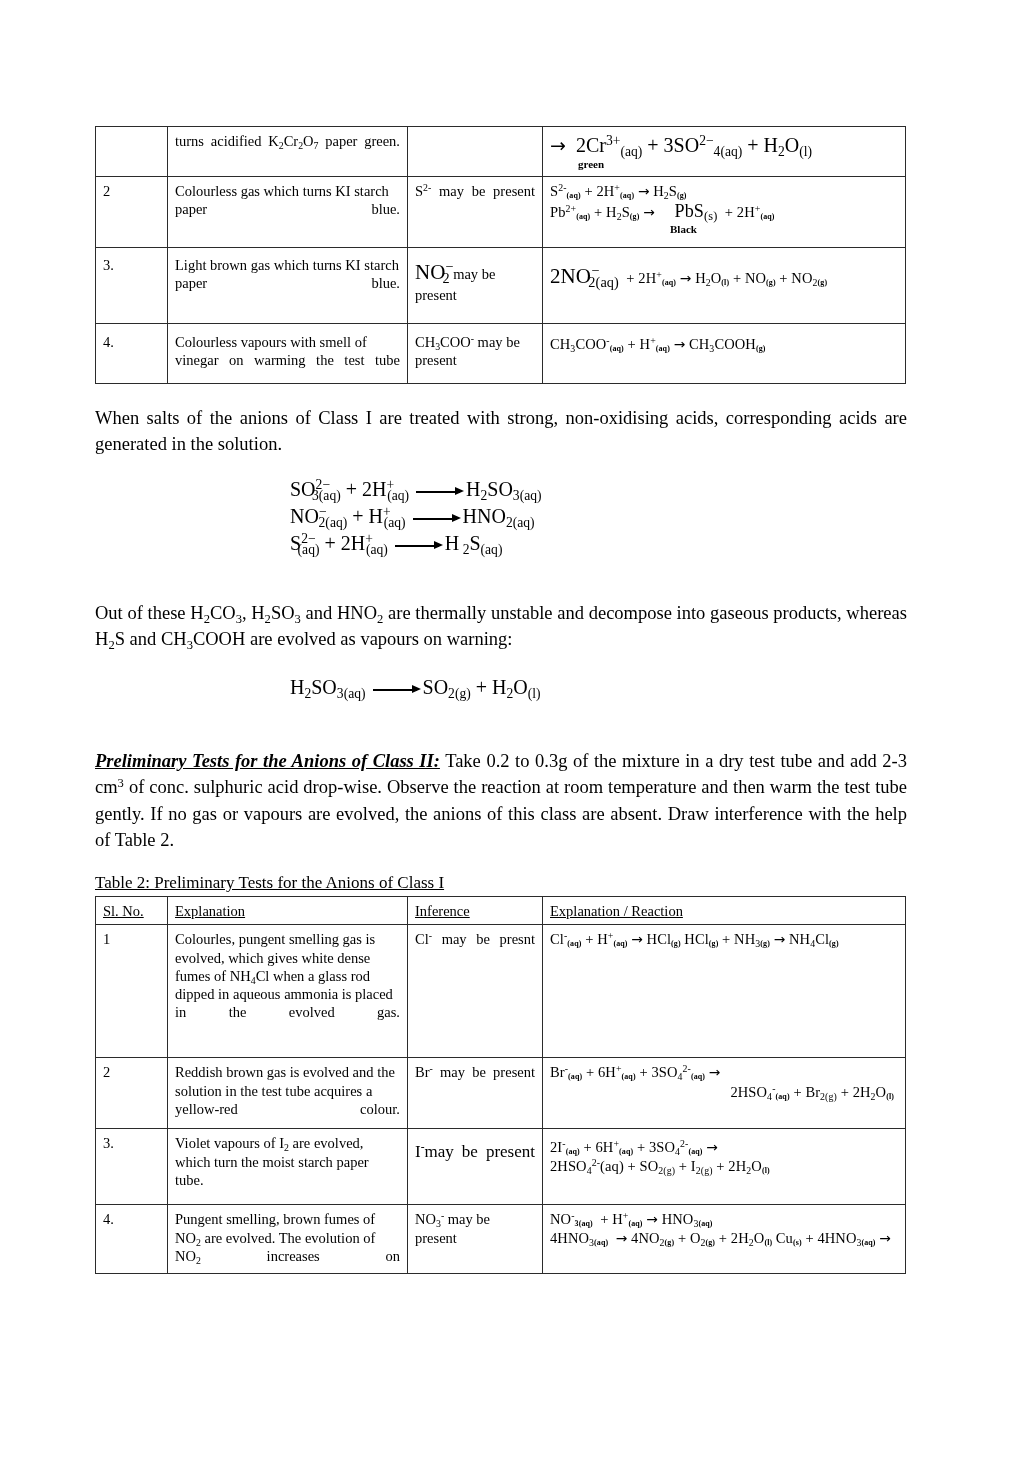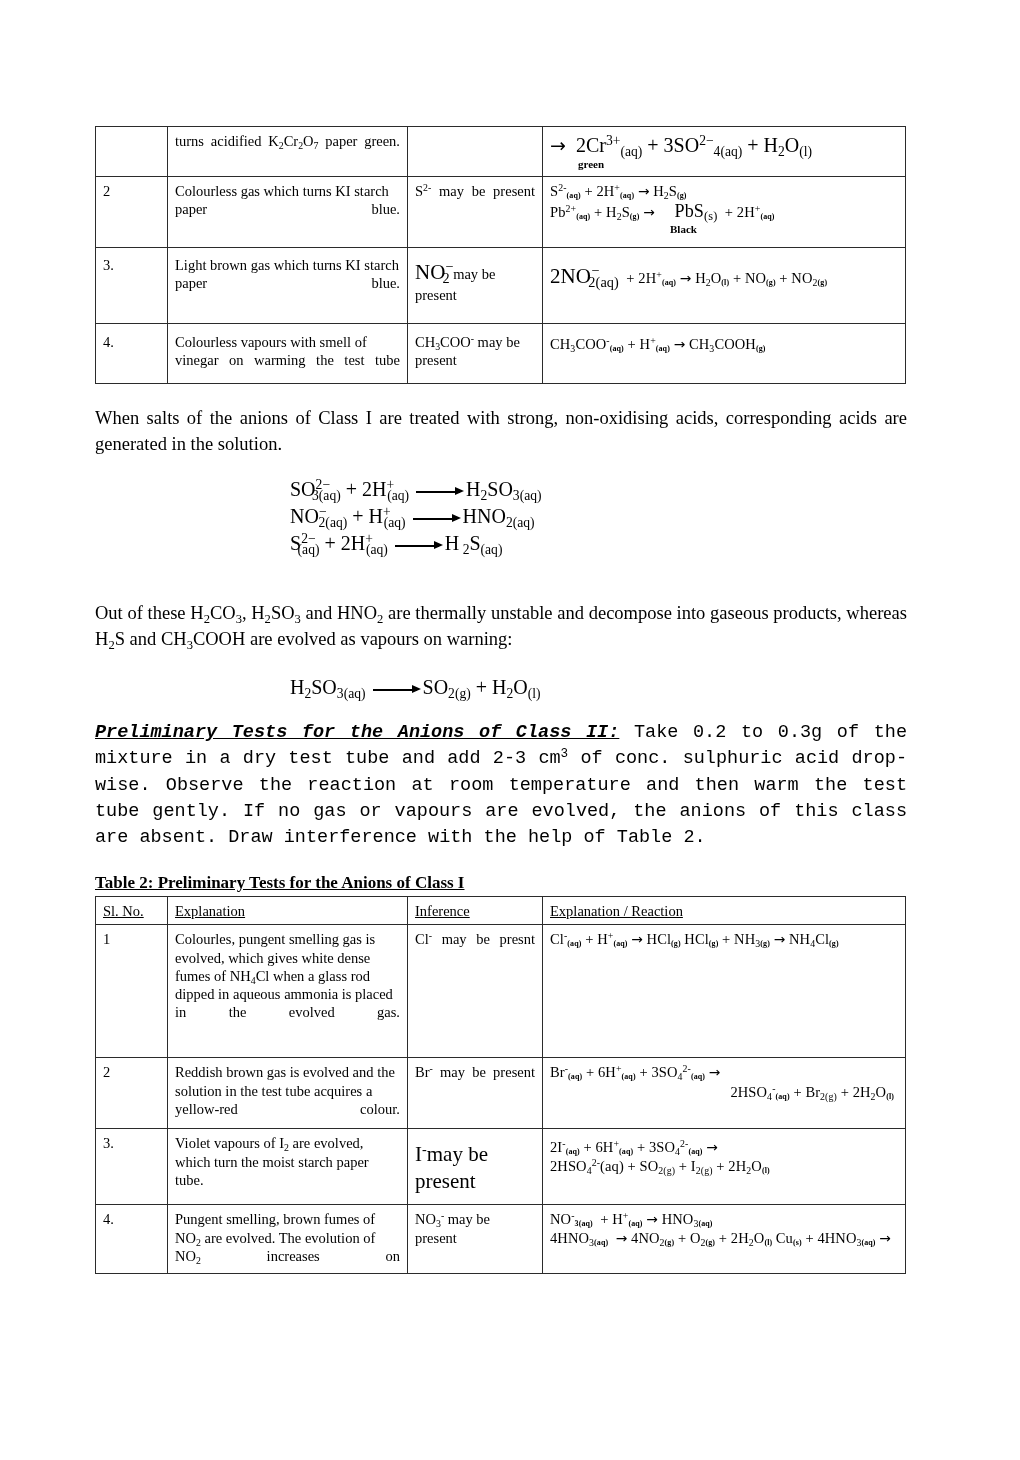--- a/index.html
+++ b/index.html
@@ -111,21 +111,21 @@
   
   .lead-bold-italic {
     font-weight: bold;
     font-style: italic;
     text-decoration: underline;
   }
   .tbl-caption {
     position: absolute;
     left: 95px;
     font-size: 17px;
-    font-weight: bold;
+    font-weight: normal;
     text-decoration: underline;
     white-space: nowrap;
   }
 </style>
 </head>
 <body>
 
 <div class="page">
 
   <table class="doc-table" style="left:95px; top:126px; width:811px;">
@@ -220,21 +220,21 @@
     Out of these H<sub>2</sub>CO<sub>3</sub>, H<sub>2</sub>SO<sub>3</sub> and HNO<sub>2</sub> are thermally unstable and decompose into gaseous products, whereas H<sub>2</sub>S and CH<sub>3</sub>COOH are evolved as vapours on warning:
   </div>
 
   <div class="eqblock" style="top:672px;">
     <span class="row">
       H<sub>2</sub>SO<sub>3(aq)</sub>
       <span class="longarrow"></span>SO<sub>2(g)</sub> + H<sub>2</sub>O<sub>(l)</sub>
     </span>
   </div>
 
-  <div class="para" style="top:720px;font-family:Liberation Mono, monospace;">
+  <div class="para" style="top:748px;">
     <span class="lead-bold-italic">Preliminary Tests for the Anions of Class II:</span>
     Take 0.2 to 0.3g of the mixture in a dry test tube and add 2-3 cm<sup>3</sup> of conc. sulphuric acid drop-wise. Observe the reaction at room temperature and then warm the test tube gently. If no gas or vapours are evolved, the anions of this class are absent. Draw interference with the help of Table 2.
   </div>
 
   <div class="tbl-caption" style="top:873px;">Table 2: Preliminary Tests for the Anions of Class I</div>
 
   <table class="doc-table" style="left:95px; top:896px; width:811px;">
     <colgroup>
       <col class="c-sl">
         <col class="c-obs">
@@ -277,21 +277,21 @@
           <span class="eqline eqsmall">Br<sup>-</sup><span class="tinysub">(aq)</span> + 6H<sup>+</sup><span class="tinysub">(aq)</span> + 3SO<sub>4</sub><sup>2-</sup><span class="tinysub">(aq)</span> <span class="arr">→</span></span>
           <span class="eqline eqsmall" style="display:block;text-align:right;padding-right:4px;">2HSO<sub>4</sub><sup>-</sup><span class="tinysub">(aq)</span> + Br<sub>2(g)</sub> + 2H<sub>2</sub>O<span class="tinysub">(l)</span></span>
         </td>
       </tr>
 
       <tr style="height:76px;">
         <td>3.</td>
         <td class="just">
           Violet vapours of I<sub>2</sub> are evolved, which turn the moist starch paper tube.
         </td>
-        <td class="just" style="padding-top:12px;font-size:21px;">
+        <td class="just" style="padding-top:12px;font-size:17px;">
           I<sup style="vertical-align:0.5em;">-</sup>may be present
         </td>
         <td style="padding-top:9px;">
           <span class="eqline eqsmall">2I<sup>-</sup><span class="tinysub">(aq)</span> + 6H<sup>+</sup><span class="tinysub">(aq)</span> + 3SO<sub>4</sub><sup>2-</sup><span class="tinysub">(aq)</span> <span class="arr">→</span></span>
           <span class="eqline eqsmall" style="margin-top:8px;">2HSO<sub>4</sub><sup>2-</sup>(aq) + SO<sub>2(g)</sub> + I<sub>2(g)</sub> + 2H<sub>2</sub>O<span class="tinysub">(l)</span></span>
         </td>
       </tr>
 
       <tr style="height:69px;">
         <td>4.</td>

